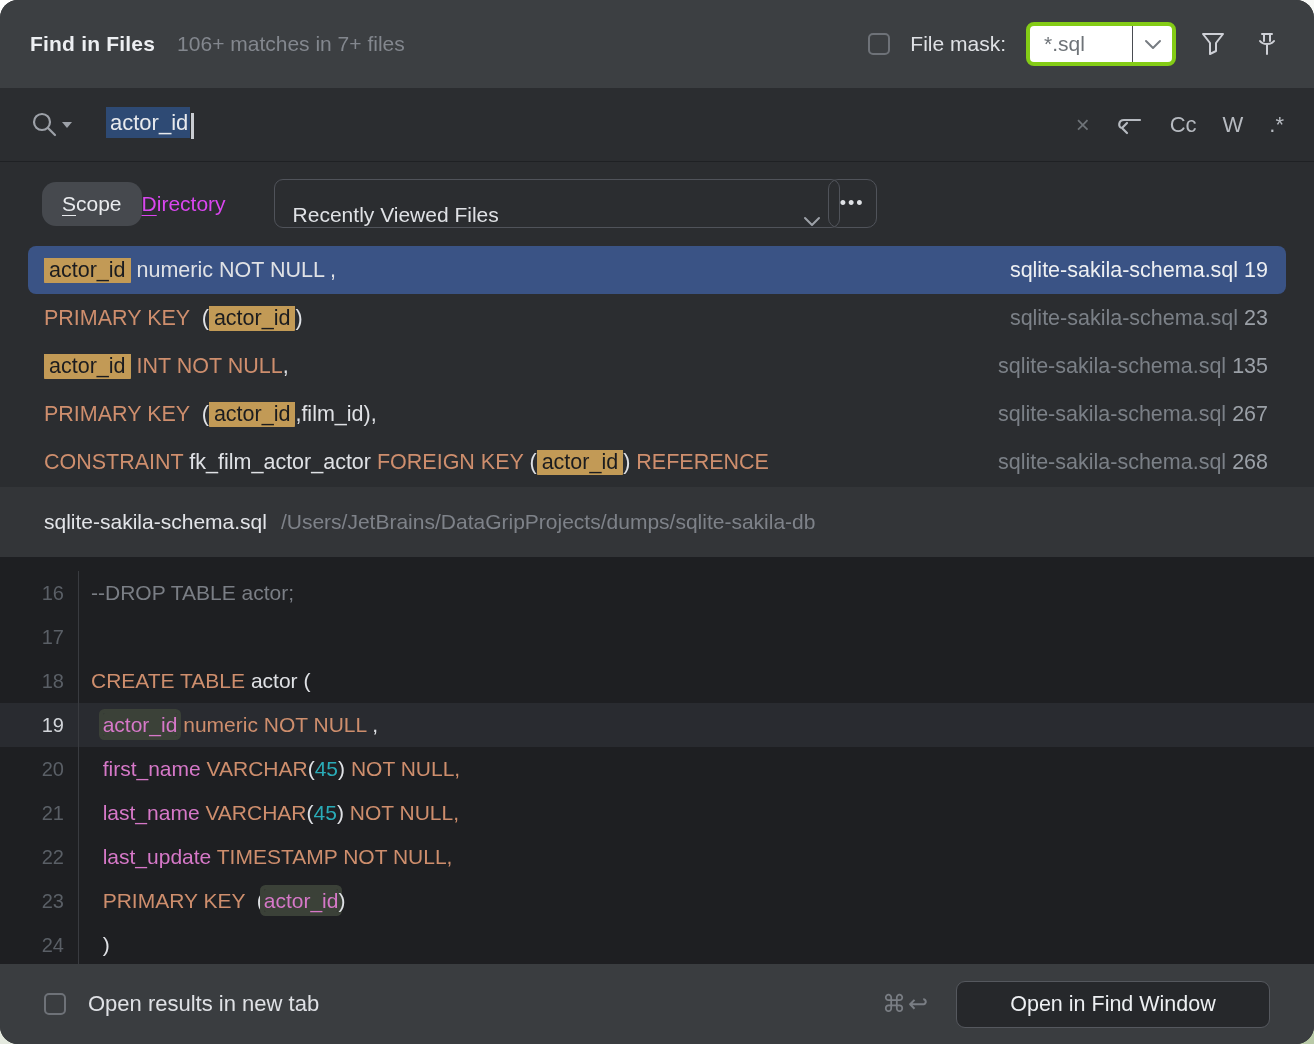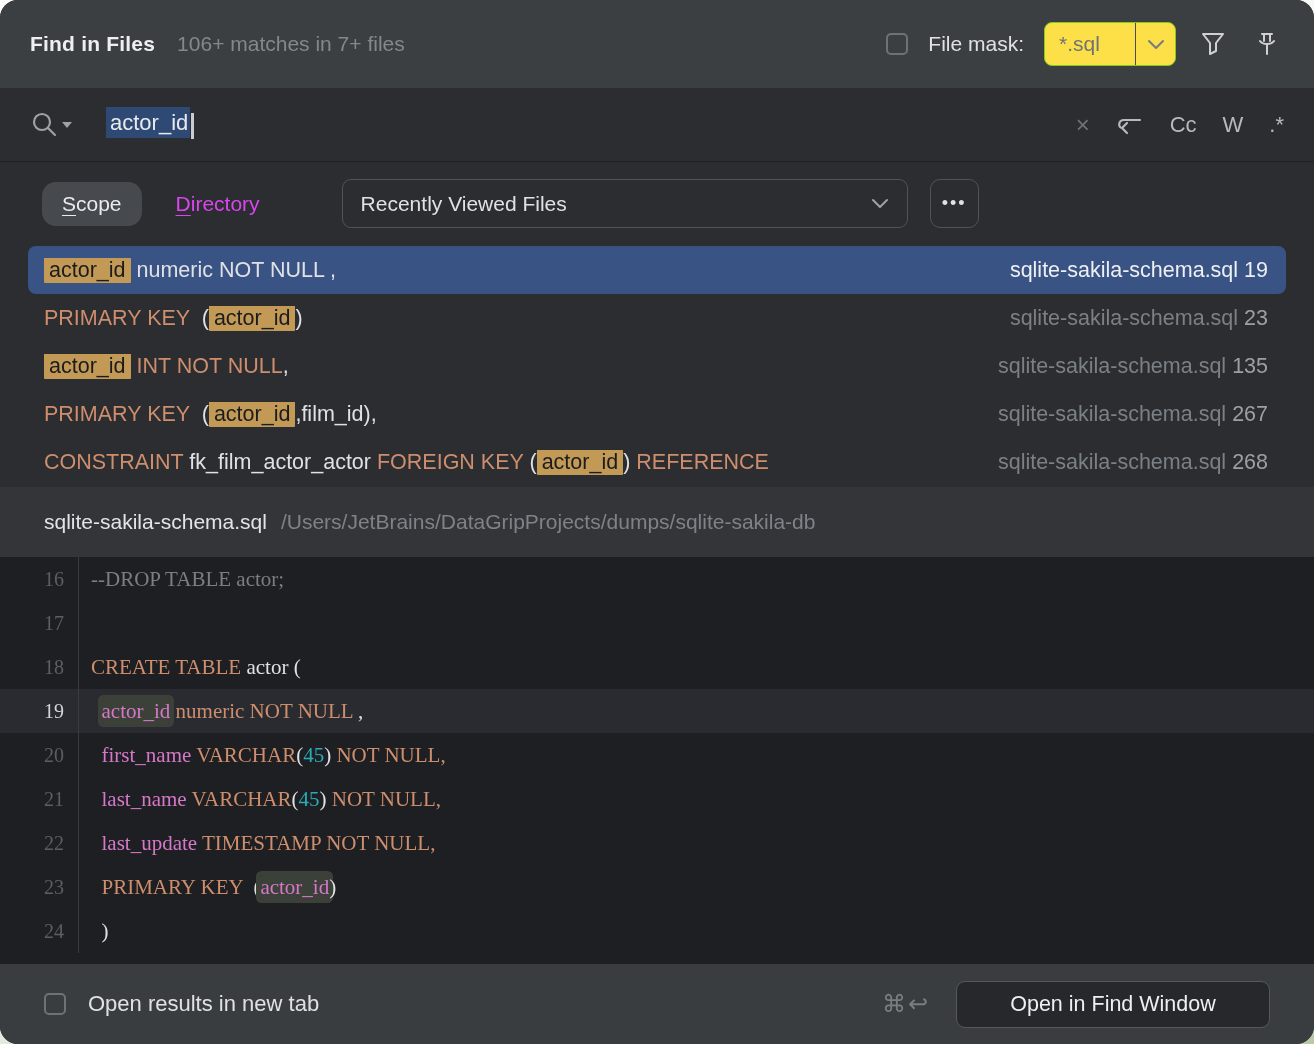--- a/index.html
+++ b/index.html
@@ -19,51 +19,51 @@
   }
   .title { font-size:21px; font-weight:bold; color:#EDEFF2; letter-spacing:.2px; }
   .summary { font-size:21px; color:#83878E; }
   .titlebar-right { margin-left:auto; display:flex; align-items:center; gap:20px; }
   .checkbox {
     width:22px; height:22px; border:2px solid #6E7278; border-radius:5px;
     background:transparent; flex:0 0 auto;
   }
   .filemask-label { font-size:21px; color:#DFE1E5; }
   .combo-mini {
-    display:flex; align-items:stretch; height:44px; border:1px solid #84cc16;
-    border-radius:8px; overflow:hidden; background:#fde047; width:132px;
+    display:flex; align-items:stretch; height:44px; border:4px solid #84cc16;
+    border-radius:8px; overflow:hidden; background:#ffffff; width:150px;
   }
   .combo-mini .val { flex:1; display:flex; align-items:center; padding:0 14px; font-size:21px; color:#6E7378; }
   .combo-mini .arrow { width:40px; border-left:1px solid #494C51; display:flex; align-items:center; justify-content:center; }
   .iconbtn { width:34px; height:34px; display:flex; align-items:center; justify-content:center; }
   
   .searchrow {
     height:74px; flex:0 0 74px; background:#2B2D30; display:flex; align-items:center;
     padding:0 30px; border-bottom:1px solid #1F2124;
   }
   .search-icon-wrap { display:flex; align-items:center; gap:2px; margin-right:34px; }
   .search-text { font-size:22px; color:#E8EAED; background:#2E4A74; padding:3px 2px 3px 4px; }
   .caret { display:inline-block; width:3px; height:26px; background:#C9CCD1; vertical-align:middle; margin-left:1px; }
   .search-actions { margin-left:auto; display:flex; align-items:center; gap:26px; }
   .sa { font-size:22px; color:#B6BAC0; }
   .sa.clear { color:#6E7378; font-size:24px; }
   
   .scoperow {
     height:83px; flex:0 0 83px; background:#2B2D30; display:flex; align-items:center;
-    padding:0 42px; gap:34px;
+    padding:0 42px; 
   }
   .tab-pill {
     background:#46494E; border-radius:14px; padding:10px 20px;
     font-size:21px; color:#E8EAED;
   }
   .tab-plain { font-size:21px; color:#d946ef; }
   .tab-pill u, .tab-plain u { text-decoration-thickness:1px; text-underline-offset:4px; }
   .scope-combo {
     width:566px; height:49px; border:1px solid #50535A; border-radius:9px;
-    display:flex; align-items:center; padding:0 18px; margin-left:48px;
+    display:flex; align-items:flex-end; padding:0 18px; margin-left:48px;
     font-size:21px; color:#DFE1E5; gap:10px;
   }
   .scope-combo .lbl { flex:1; }
   .more-btn {
     width:49px; height:49px; border:1px solid #50535A; border-radius:10px;
     display:flex; align-items:center; justify-content:center;
     color:#DFE1E5; font-size:18px; letter-spacing:2px; margin-left:-12px;
   }
   
   .results { flex:0 0 240px; background:#2B2D30; padding:1px 0; }
@@ -82,22 +82,22 @@
   .tk-hl { background:#C29A56; color:#1B1C1F; border-radius:4px; padding:3px 5px; }
   
   .fileheader {
     height:70px; flex:0 0 70px; background:#333538; display:flex; align-items:center;
     padding:0 44px; gap:14px; font-size:21px;
   }
   .fileheader .fh-name { color:#E2E4E8; }
   .fileheader .fh-path { color:#7E8289; }
   
   .editor {
-    flex:1; background:#1E1F22; font-family:Liberation Serif, serif;
-    font-size:21px; padding-top:0; overflow:hidden; position:relative;
+    flex:1; background:#1E1F22; font-family:Liberation Sans, sans-serif;
+    font-size:21px; padding-top:14px; overflow:hidden; position:relative;
   }
   .code-line { display:flex; height:44px; align-items:center; white-space:pre; }
   .code-line.current { background:#292B30; }
   .gutter {
     flex:0 0 78px; text-align:right; padding-right:14px; color:#5A5F66;
     font-size:20px;
   }
   .code-line.current .gutter { color:#D2D5DA; }
   .gutter-sep { flex:0 0 1px; align-self:stretch; background:#393B40; }
   .code-text { padding-left:12px; color:#BCBEC4; }

